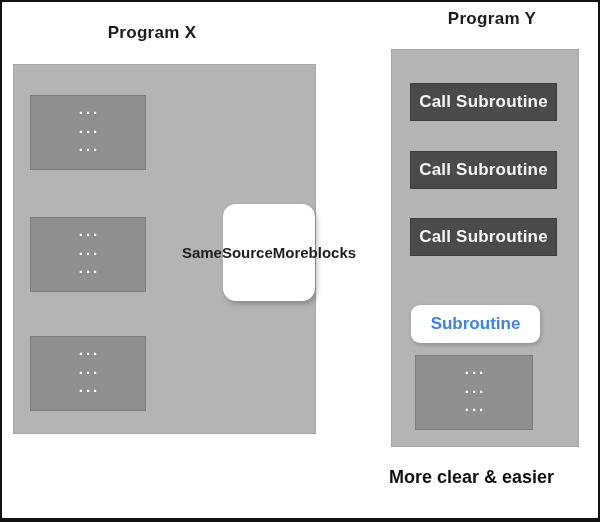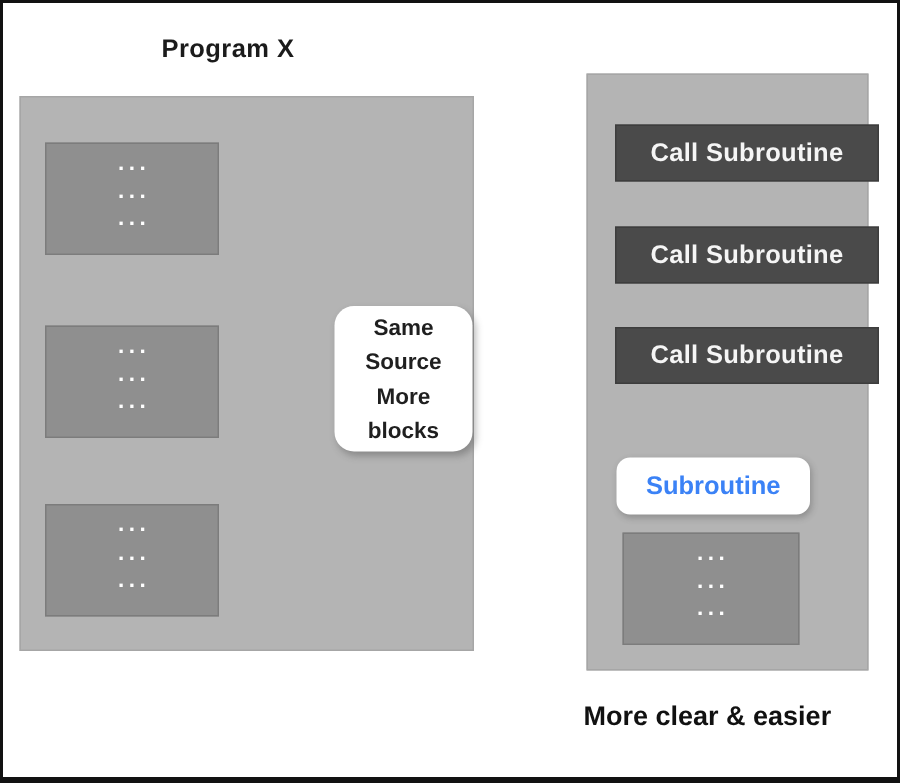--- a/index.html
+++ b/index.html
@@ -85,36 +85,36 @@
   }
 
   .callout {
     position: absolute;
     left: 221px; top: 202px;
     width: 92px; height: 97px;
     background: #ffffff;
     border-radius: 13px;
     box-shadow: 2px 3px 5px rgba(60,60,60,0.35);
     display: flex;
-    flex-direction: column;
+    flex-direction: row;
     justify-content: center;
     align-items: center;
     text-align: center;
   }
   .callout div {
     font-size: 15px;
     font-weight: 600;
     line-height: 23px;
     color: #1f1f1f;
   }
 
   .call-box {
     position: absolute;
     left: 18px;
-    width: 176px; height: 38px;
+    width: 147px; height: 38px;
     background: #4a4a4a;
     border: 1px solid #3d3d3d;
     box-sizing: border-box;
     color: #f5f5f5;
     font-size: 17px;
     font-weight: 600;
     text-align: center;
     line-height: 36px;
     letter-spacing: 0.2px;
   }
@@ -145,20 +145,21 @@
     color: #111111;
     line-height: 26px;
   }
 </style>
 </head>
 <body>
 
 <div class="page">
 
   <div class="title title-x">Program X</div>
+  <div class="title title-y">Program Y</div>
 
   <svg class="connectors" width="600" height="522" viewBox="0 0 600 522">
     <line x1="141" y1="130" x2="222" y2="214"></line>
     <line x1="141" y1="250" x2="222" y2="250"></line>
     <line x1="141" y1="369" x2="222" y2="291"></line>
   </svg>
 
   <div class="px-container">
     <div class="code-block px-block px-block-1">
       <span class="dots-row">...</span>

